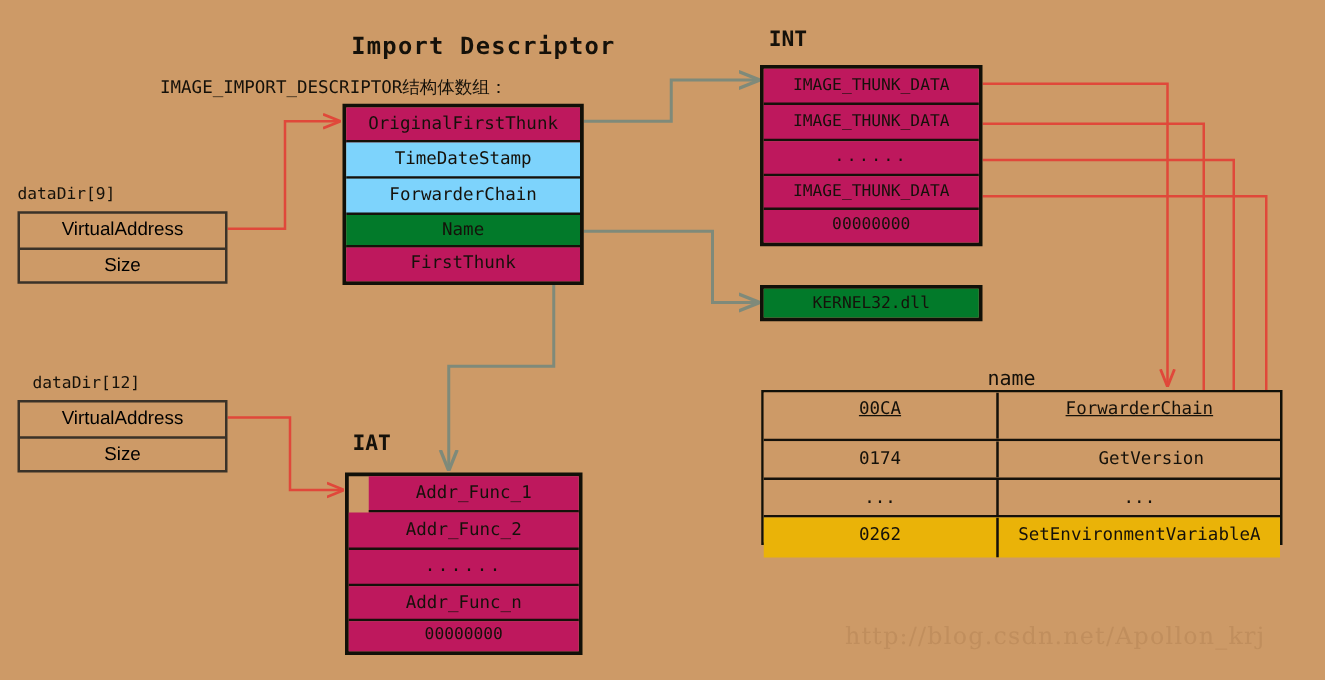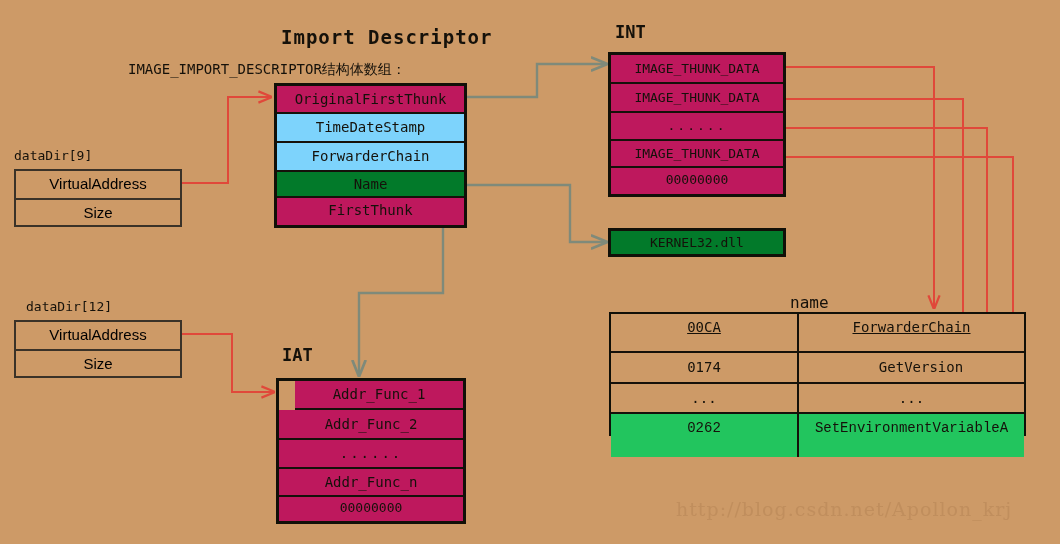--- a/index.html
+++ b/index.html
@@ -192,21 +192,21 @@
       <div style="flex:1; line-height:27px; font-size:14px; text-align:center;">ForwarderChain</div>
     </div>
     <div class="row" style="height:31px; display:flex; border-bottom:2px solid #15110a; background:#cd9a67;gap:19px;">
       <div style="width:186px; border-right:2px solid #15110a; line-height:29px; font-size:14px; text-align:center;">0174</div>
       <div style="flex:1; line-height:29px; font-size:14px; text-align:center;">GetVersion</div>
     </div>
     <div class="row" style="height:30px; display:flex; border-bottom:2px solid #15110a; background:#cd9a67;">
       <div style="width:186px; border-right:2px solid #15110a; line-height:28px; font-size:14px; text-align:center;">...</div>
       <div style="flex:1; line-height:28px; font-size:14px; text-align:center;">...</div>
     </div>
-    <div class="row" style="height:43px; display:flex; border-bottom:none; background:#22c55e;font-family:Liberation Mono, monospace;">
+    <div class="row" style="height:32px; display:flex; border-bottom:none; background:#eab308;">
       <div style="width:186px; border-right:2px solid #15110a; line-height:28px; font-size:14px; text-align:center;">0262</div>
       <div style="flex:1; line-height:28px; font-size:14px; text-align:center;">SetEnvironmentVariableA</div>
     </div>
   </div>
 
   <div class="watermark" style="left:676px; top:498px;">http://blog.csdn.net/Apollon_krj</div>
 
 </div>
 
 </body></html>

